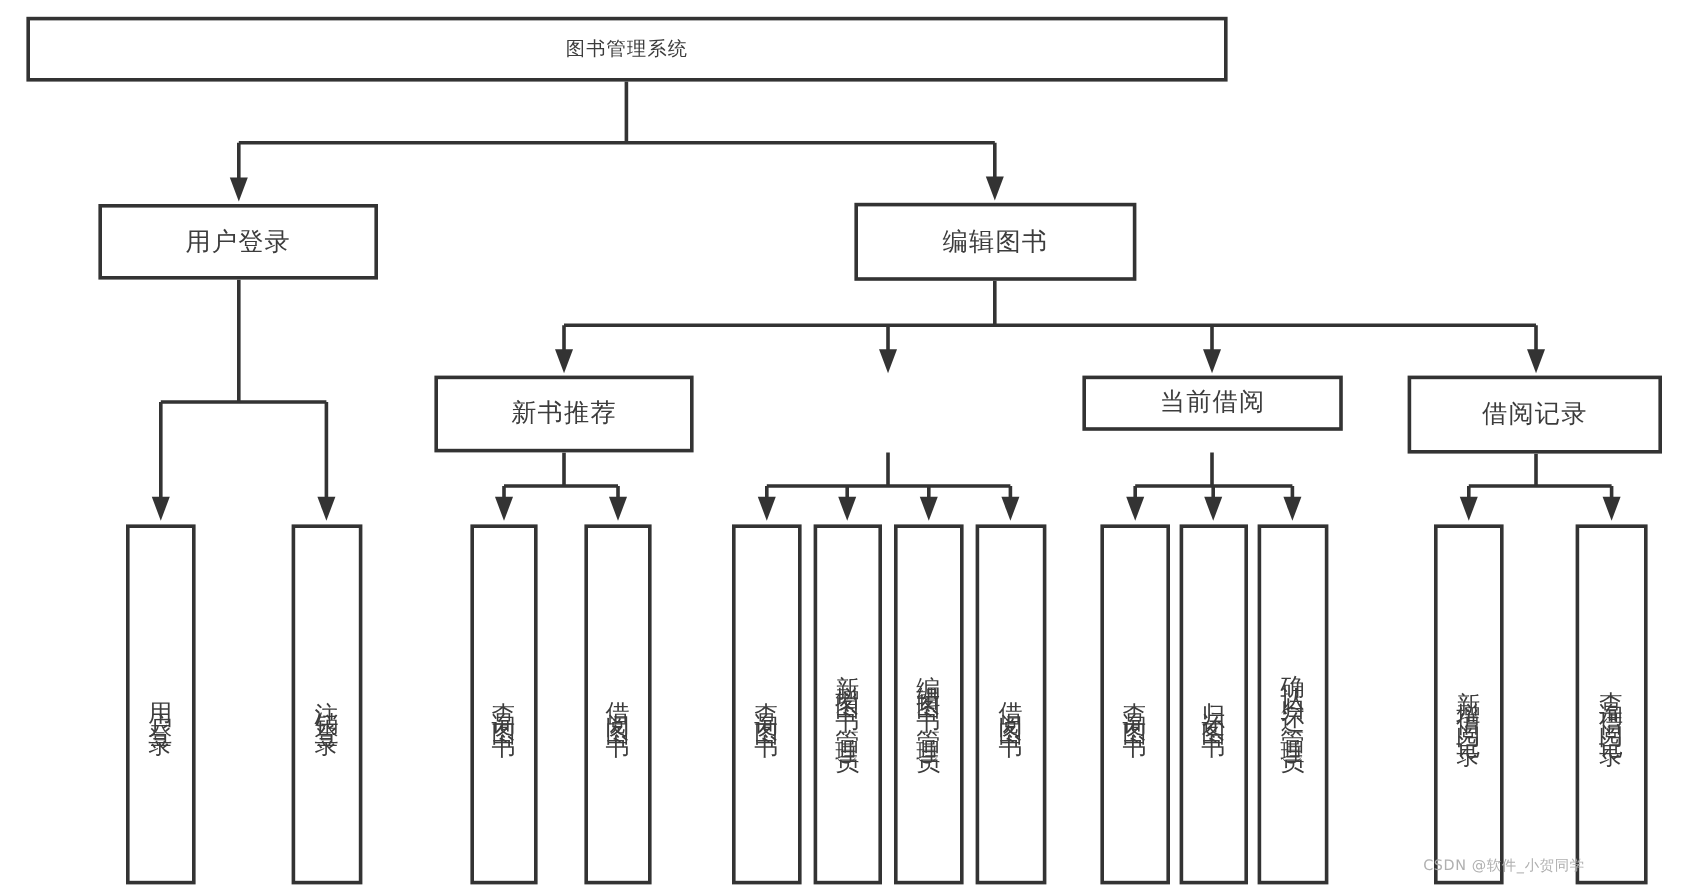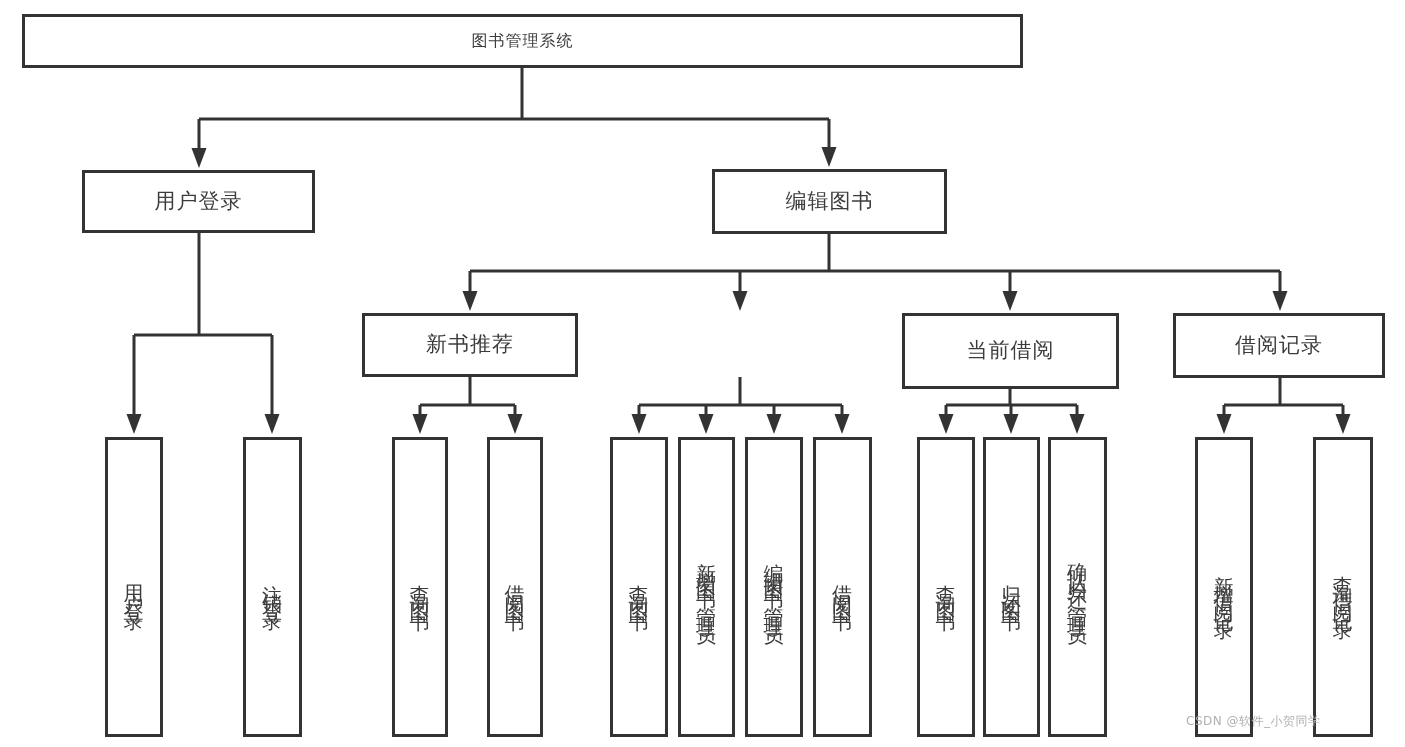--- a/index.html
+++ b/index.html
@@ -104,21 +104,21 @@
       <polygon points="1343,434 1335.5,414 1350.5,414"></polygon>
     </g>
   </svg>
 
   <div class="box hbox root" style="left:22px; top:14px; width:1001px; height:54px;">图书管理系统</div>
 
   <div class="box hbox" style="left:82px; top:170px; width:233px; height:63px;">用户登录</div>
   <div class="box hbox" style="left:712px; top:169px; width:235px; height:65px;">编辑图书</div>
 
   <div class="box hbox" style="left:362px; top:313px; width:216px; height:64px;">新书推荐</div>
-  <div class="box hbox" style="left:902px; top:313px; width:217px; height:76px;">当前借阅</div>
+  <div class="box hbox" style="left:902px; top:313px; width:217px; height:46px;">当前借阅</div>
   <div class="box hbox" style="left:1173px; top:313px; width:212px; height:65px;font-family:Liberation Serif, serif;">借阅记录</div>
 
   <div class="box vbox" style="left:105px; top:437px; width:58px; height:300px;">用户登录</div>
   <div class="box vbox" style="left:243px; top:437px; width:59px; height:300px;">注销登录</div>
 
   <div class="box vbox" style="left:392px; top:437px; width:56px; height:300px;">查询图书</div>
   <div class="box vbox" style="left:487px; top:437px; width:56px; height:300px;">借阅图书</div>
 
   <div class="box vbox" style="left:610px; top:437px; width:58px; height:300px;">查询图书</div>
   <div class="box vbox" style="left:678px; top:437px; width:57px; height:300px;">新增图书（管理员）</div>

